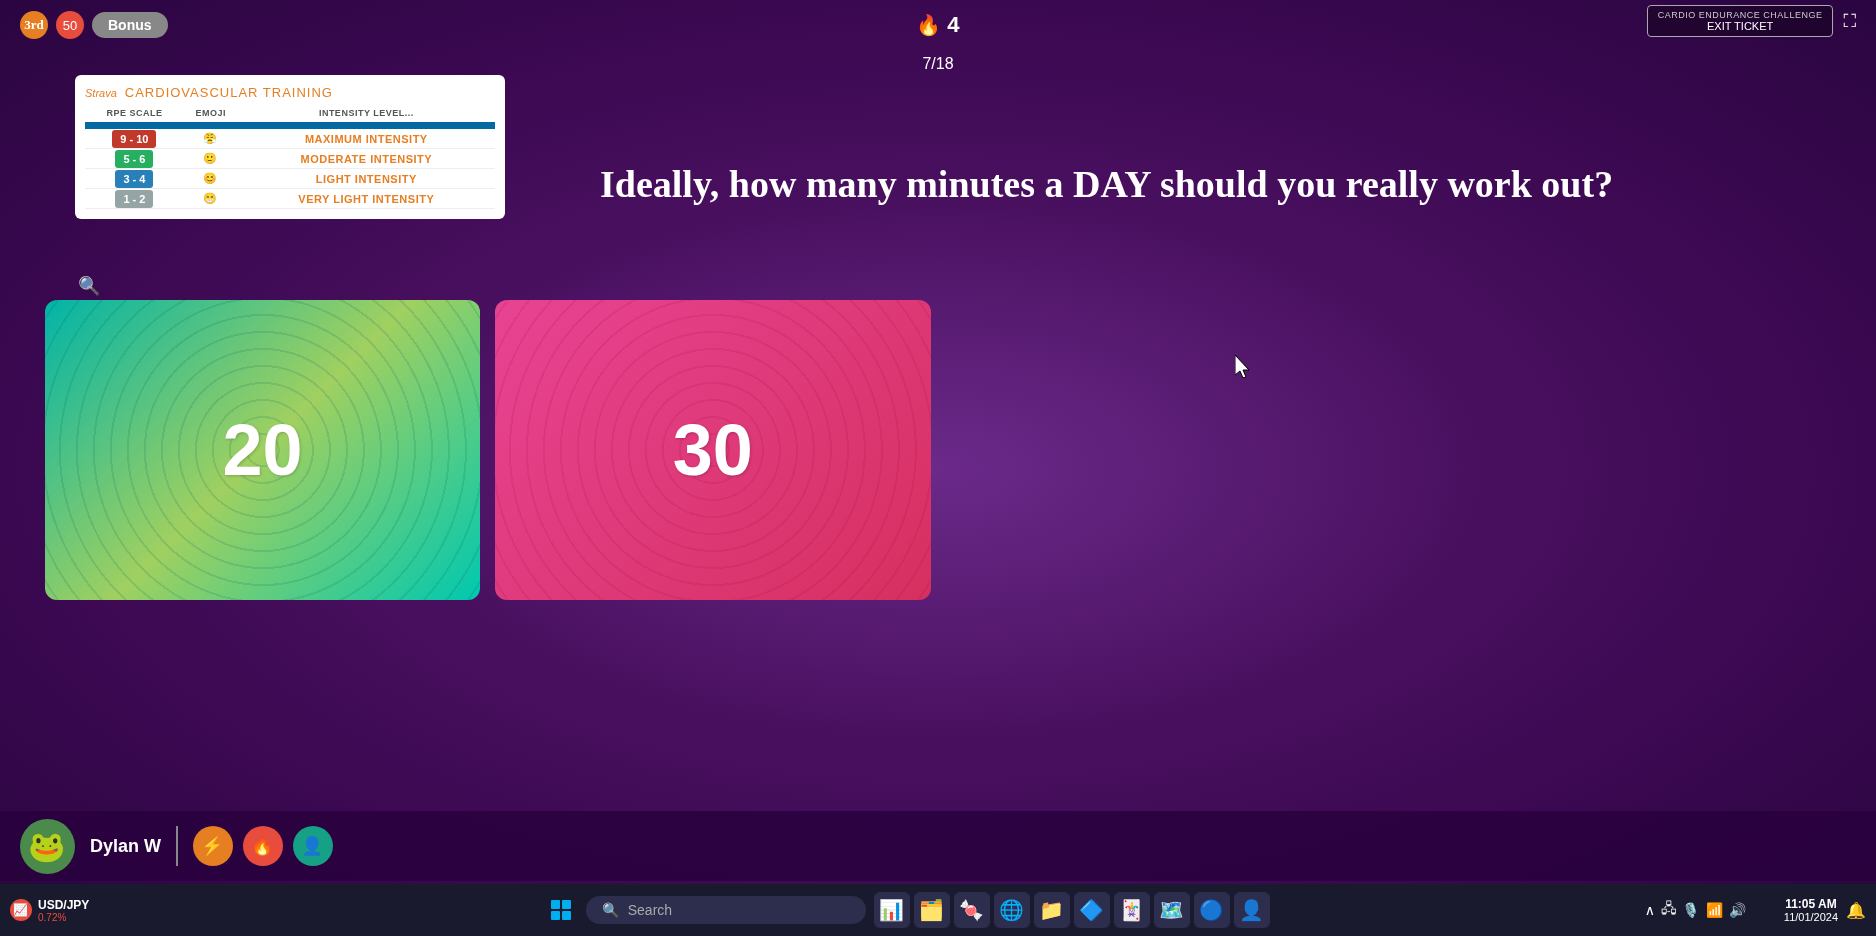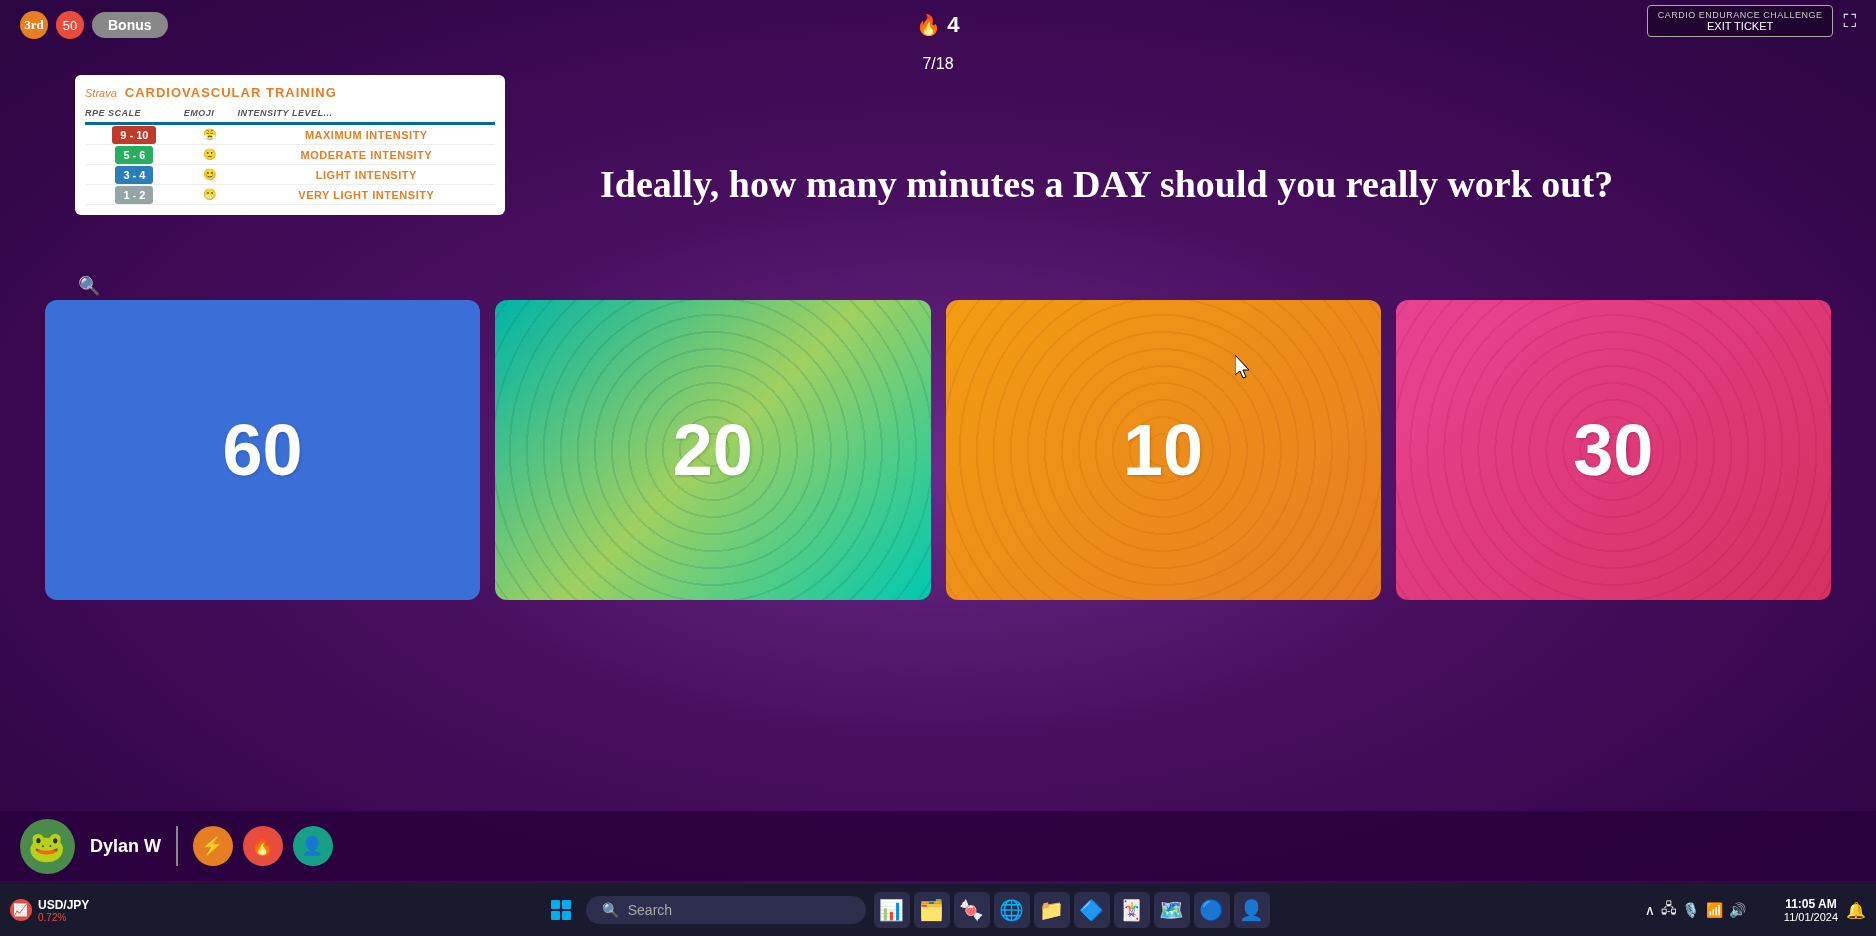--- a/index.html
+++ b/index.html
@@ -150,40 +150,39 @@
 
     .strava-logo {
       font-size: 11px;
       color: #e67e22;
       font-weight: normal;
       font-style: italic;
     }
 
     .chart-title {
       font-size: 13px;
-      font-weight: bold;
+      font-weight: normal;
       color: #e67e22;
       letter-spacing: 1px;
     }
 
     .chart-table {
       width: 100%;
       border-collapse: collapse;
       font-size: 11px;
     }
 
     .chart-table th {
-      text-align: left;
+      text-align: center;
       font-size: 9px;
       color: #555;
       text-transform: uppercase;
       letter-spacing: 0.5px;
       padding-bottom: 4px;
-      border-bottom: 3px solid #0369a1;
-      font-style: italic;
+      border-bottom: 7px solid #0369a1;
     }
 
     .chart-table td {
       padding: 3px 5px;
       text-align: center;
       border-bottom: 1px solid #eee;
       font-size: 11px;
     }
 
     .rpe-cell {
@@ -587,28 +586,22 @@
     </tr>
       </tbody>
   </table>
 </div>
 
 <span class="zoom-icon">🔍</span>
 
 <div class="question-text">Ideally, how many minutes a DAY should you really work out?</div>
 
 <div class="answer-grid" id="answer-grid">
-    <div class="answer-card card-blue">
-      <span class="card-number">60</span>
-    </div>
     <div class="answer-card card-teal">
       <span class="card-number">20</span>
-    </div>
-    <div class="answer-card card-orange">
-      <span class="card-number">10</span>
     </div>
     <div class="answer-card card-pink">
       <span class="card-number">30</span>
     </div>
   </div>
 
 <div class="user-bar">
   <div class="avatar">
     <span>🐸</span>
   </div>

